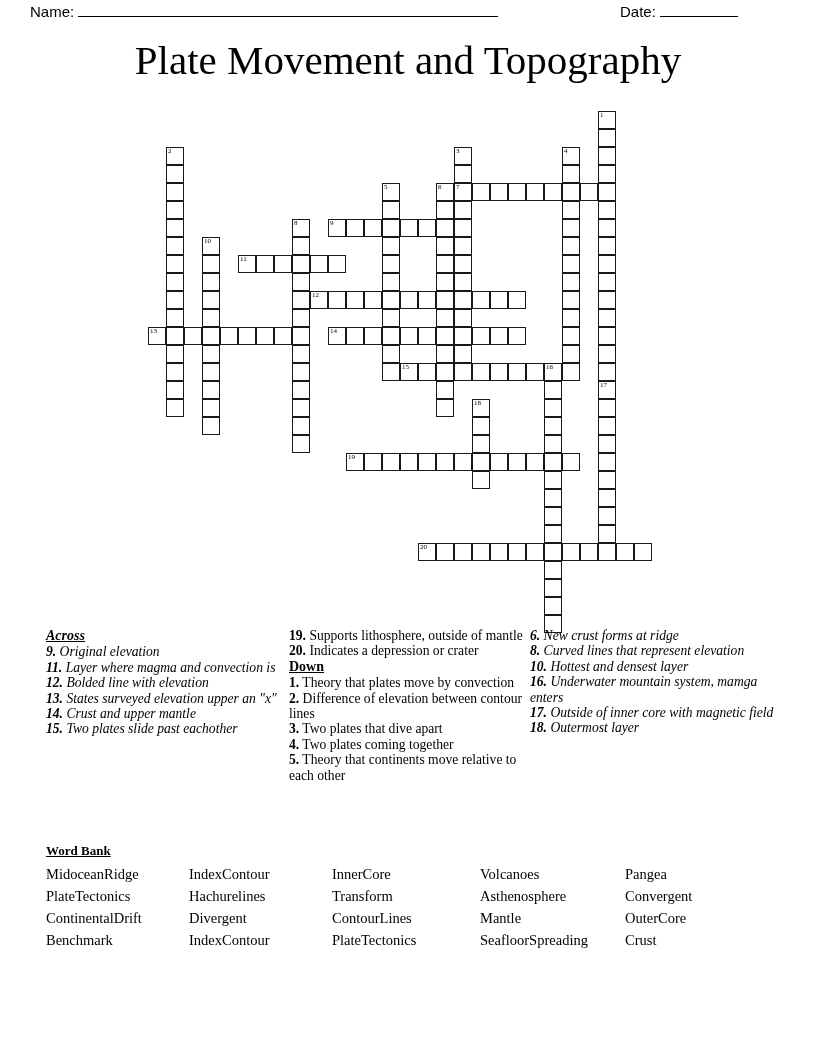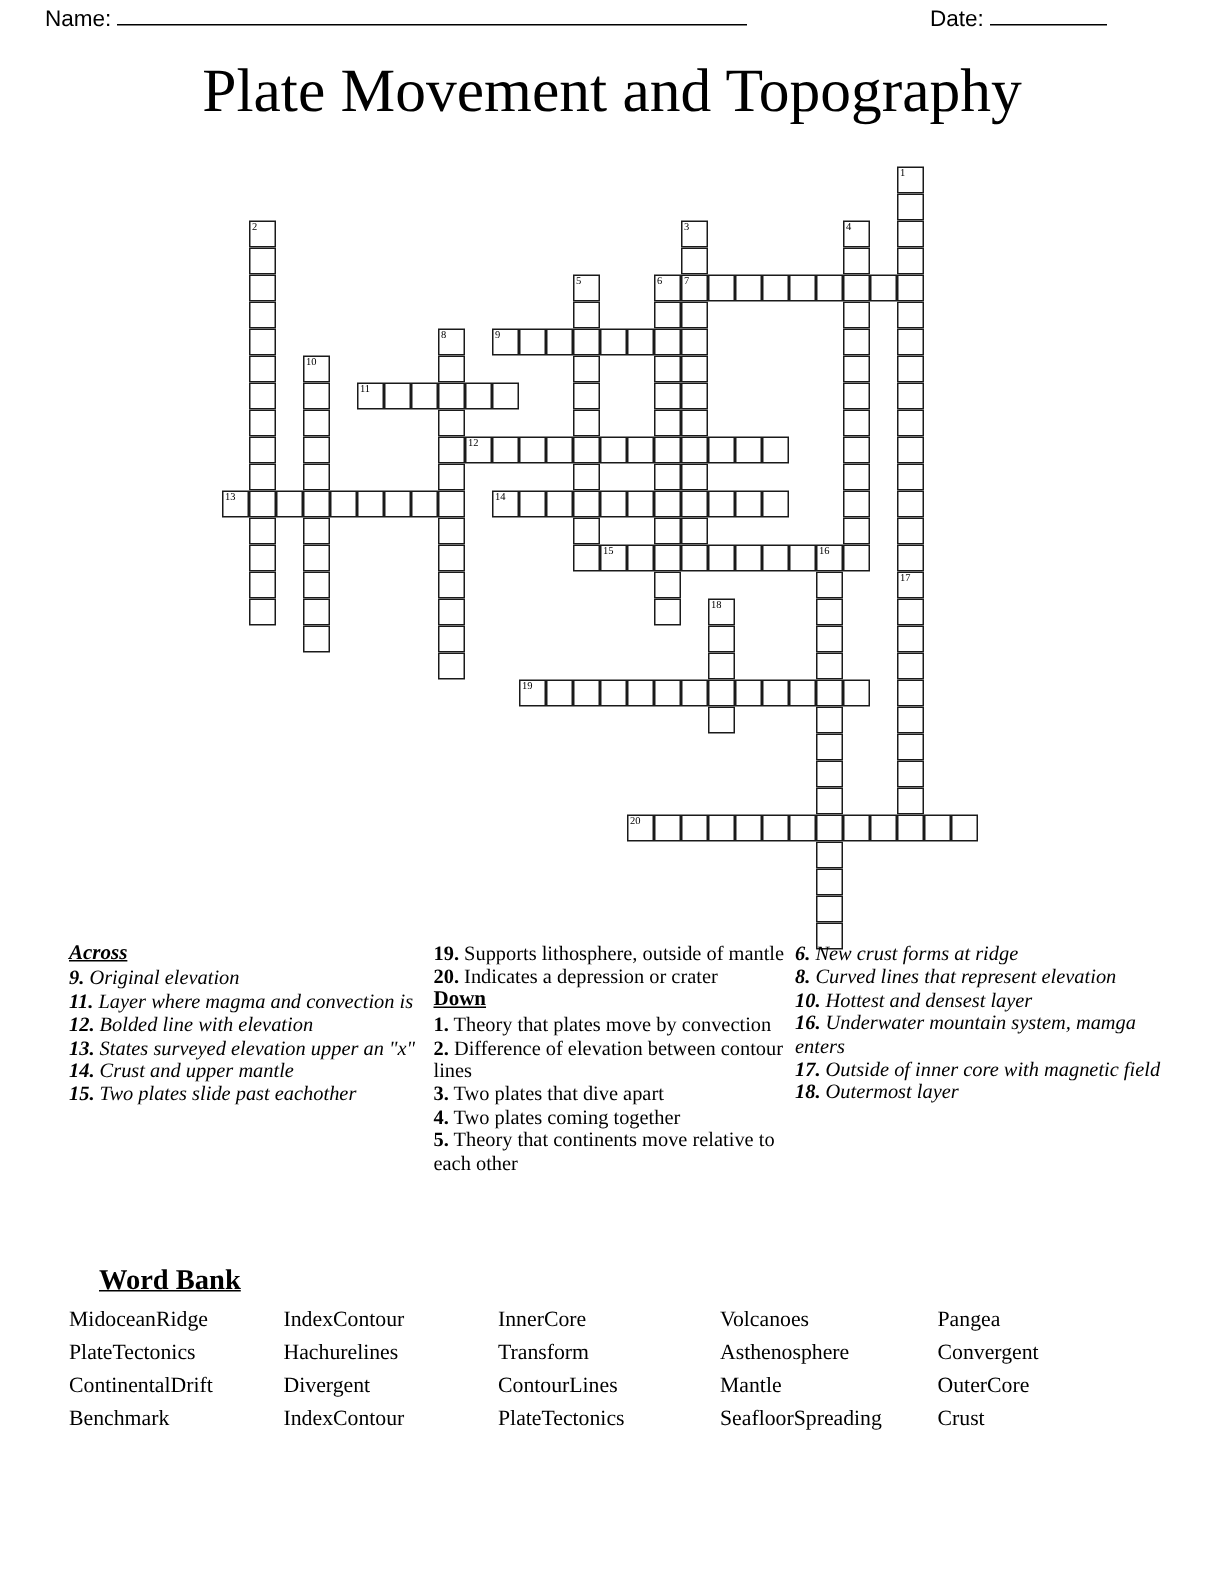--- a/index.html
+++ b/index.html
@@ -119,24 +119,23 @@
   
   .wordbank {
     position: absolute;
     top: 843px;
     left: 46px;
     width: 740px;
   }
   .wb-title {
     font-weight: bold;
     text-decoration: underline;
-    font-size: 19px;
+    font-size: 13px;
     display: block;
     margin-bottom: 6px;
-    margin-left: 20px;
   }
   .wb-grid {
     display: grid;
     grid-template-columns: 143px 143px 148px 145px 140px;
     row-gap: 4px;
     font-size: 14.5px;
     line-height: 18px;
   }
   .wb-word { white-space: nowrap; }
 </style>

